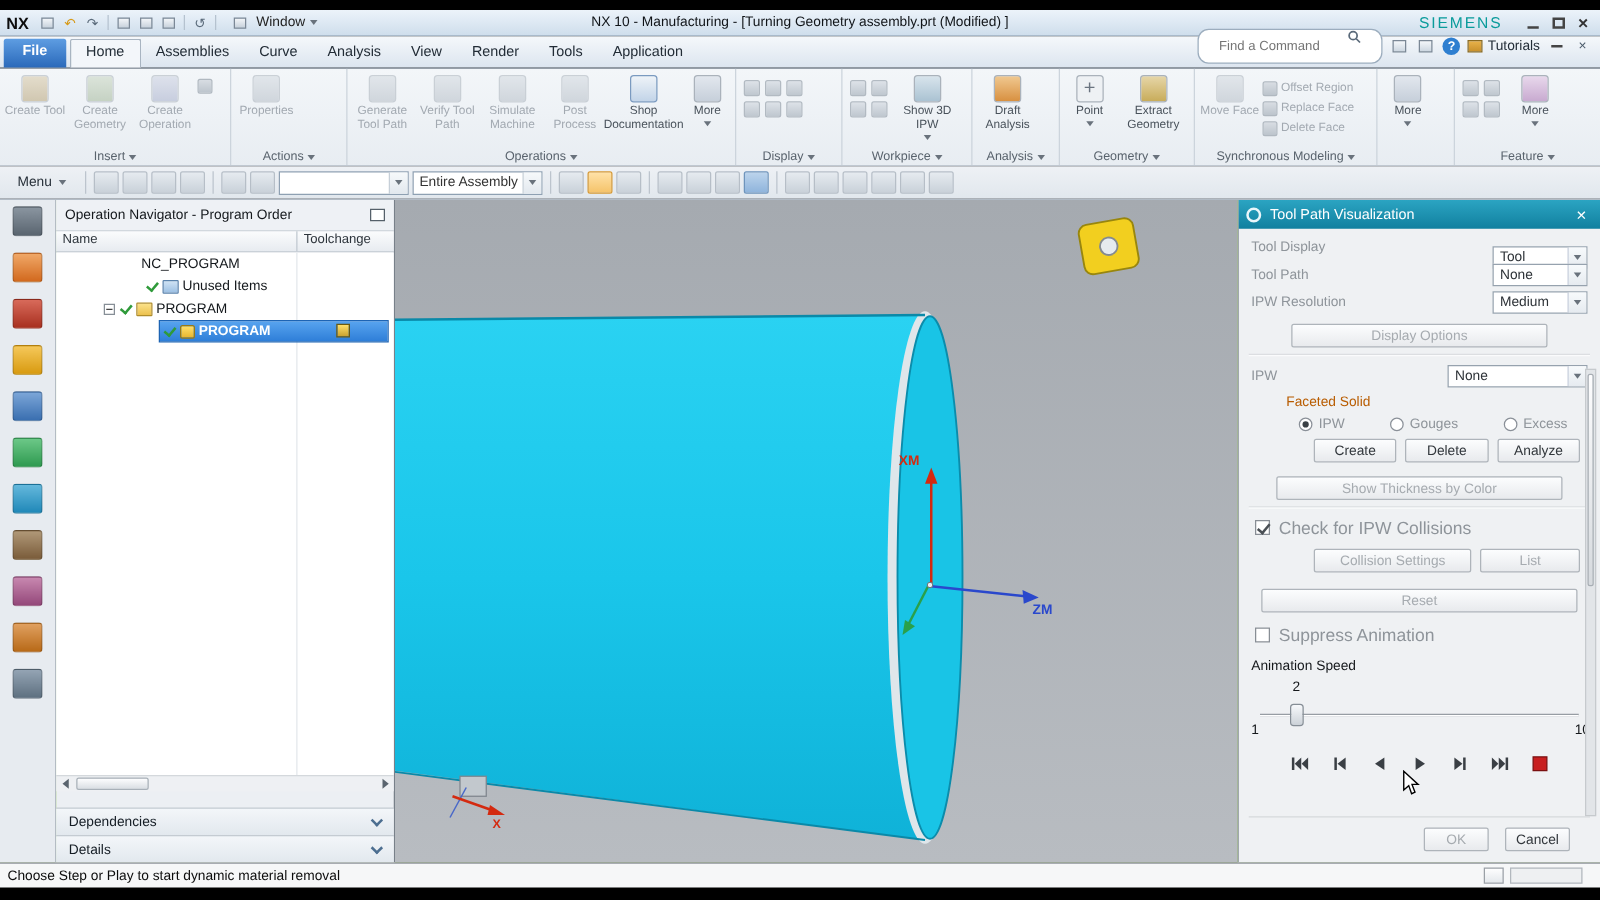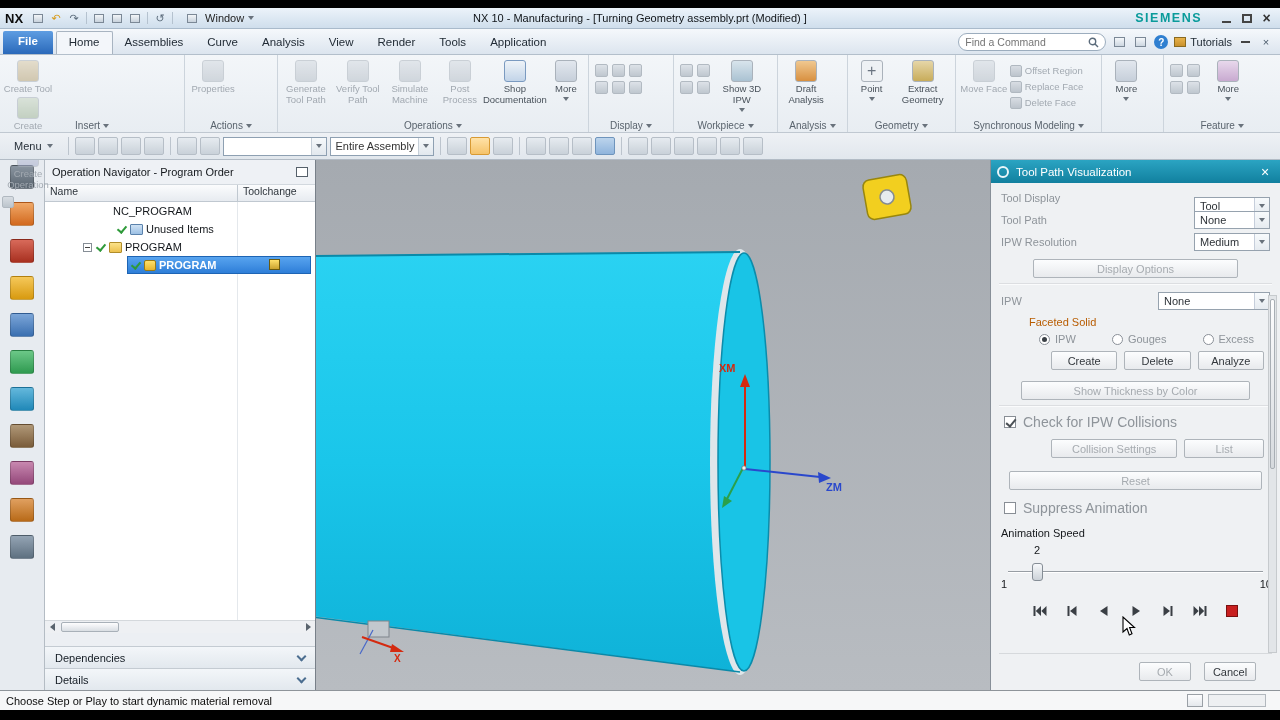--- a/index.html
+++ b/index.html
@@ -11,36 +11,36 @@
   .titlebar { position:absolute; top:8px; left:0; width:100%; height:21px;
     background:linear-gradient(#ecf3fa,#cfdeec); border-bottom:1px solid #a9bacb;
     display:flex; align-items:center; font-size:11px; color:#222; z-index:5;}
   .nx-logo { font-weight:bold; font-size:13px; margin:0 6px 0 5px; color:#0d0d0d; }
   .qicon { width:16px; height:15px; margin:0 1px; display:flex; align-items:center; justify-content:center; font-size:11px; color:#5a6a7a; }
   .qicon .blk { width:10px; height:9px; border:1px solid #7b8896; background:linear-gradient(#f2f5f8,#c8d2dc); }
   .qsep { width:1px; height:12px; background:#b5c2cf; margin:0 3px; }
   .win-menu { display:flex; align-items:center; gap:4px; padding:0 7px; }
   .tb-title { position:absolute; left:200px; right:200px; text-align:center; font-size:11px; color:#101418; pointer-events:none; }
   .tb-right { margin-left:auto; display:flex; align-items:center; gap:1px; padding-right:4px; }
-  .brand { color:#0a9b9b; font-weight:bold; letter-spacing:1.5px; font-size:12.5px; margin-right:14px; }
+  .brand { color:#0a9b9b; font-weight:normal; letter-spacing:1.5px; font-size:12.5px; margin-right:14px; }
   .wc { width:19px; height:16px; display:flex; align-items:center; justify-content:center; color:#333; }
   .ic-min { width:9px; border-top:2px solid #444; margin-top:7px; }
   .ic-max { width:10px; height:9px; border:2px solid #444; }
   .wc.close { font-size:14px; font-weight:bold; }
   .tri { width:0; height:0; border-left:3px solid transparent; border-right:3px solid transparent; border-top:4px solid #69727c; }
 
   
   .tabbar { position:absolute; top:29px; left:0; width:100%; height:26px;
     background:linear-gradient(#f5f8fb,#dce5ef); border-bottom:1px solid #b3bfcb;
     display:flex; align-items:flex-end; padding-left:3px; z-index:5; }
   .tab { height:21px; padding:3px 12px; font-size:11.5px; color:#222c36; }
   .tab.file { background:linear-gradient(#5e9de2,#2a69ba); color:#fff; font-weight:bold; border-radius:2px 2px 0 0; height:23px; padding:4px 15px; margin-right:3px; }
   .tab.active { background:#f3f6fa; border:1px solid #a8b4c1; border-bottom:none; border-radius:2px 2px 0 0; height:23px; padding:4px 12px; }
   .tabbar-right { margin-left:auto; display:flex; align-items:center; gap:5px; padding:0 6px 3px 0; }
-  .find-box { display:flex; align-items:center; width:148px; height:18px; background:#fff; border:1px solid #9cadbe; border-radius:9px; padding:0 6px; gap:4px; }
+  .find-box { display:flex; width:148px; height:28px; background:#fff; border:1px solid #9cadbe; border-radius:9px; padding:0 16px; gap:4px; }
   .find-box input { border:none; outline:none; flex:1; min-width:0; font-size:10.5px; color:#555; background:transparent; font-family:"Liberation Sans",sans-serif; }
   .mini-ic { width:16px; height:15px; display:flex; align-items:center; justify-content:center; color:#4a5a6a; font-size:11px; }
   .mini-ic .blk { width:11px; height:10px; border:1px solid #7b8896; background:linear-gradient(#f4f7fa,#cdd7e1); }
   .help-circ { width:14px; height:14px; border-radius:50%; background:#2f7fd0; color:#fff; font-size:10px; font-weight:bold; display:flex; align-items:center; justify-content:center; }
   .tut { display:flex; align-items:center; gap:4px; font-size:11px; color:#222c36; }
   .book { width:12px; height:10px; background:linear-gradient(#e8b24a,#c9912c); border:1px solid #8a6a20; }
 
   
   .ribbon { position:absolute; top:55px; left:0; width:100%; height:78px;
     background:linear-gradient(#f3f6f9,#e8edf2); border-bottom:1px solid #c0c8d1; display:flex; z-index:4; }
@@ -238,21 +238,21 @@
       </span>
       <span class="mini-ic">
           <span class="ic-min" style="margin-top:0;"></span>
         </span>
       <span class="mini-ic">×</span>
     </span>
   </div>
 
   <div class="ribbon">
 
-    <div class="rgroup" style="width:192px;flex-direction:column;">
+    <div class="rgroup" style="width:192px;">
       <div class="rbtn dis">
         <span class="ric" style="background:linear-gradient(#d8c9a8,#b8a478);"></span>
         <span class="rlb">Create Tool</span>
       </div>
       <div class="rbtn dis">
         <span class="ric" style="background:linear-gradient(#c9d6c2,#a4b89a);"></span>
         <span class="rlb">Create Geometry</span>
       </div>
       <div class="rbtn dis">
         <span class="ric" style="background:linear-gradient(#cdd2e2,#a8b0cc);"></span>

